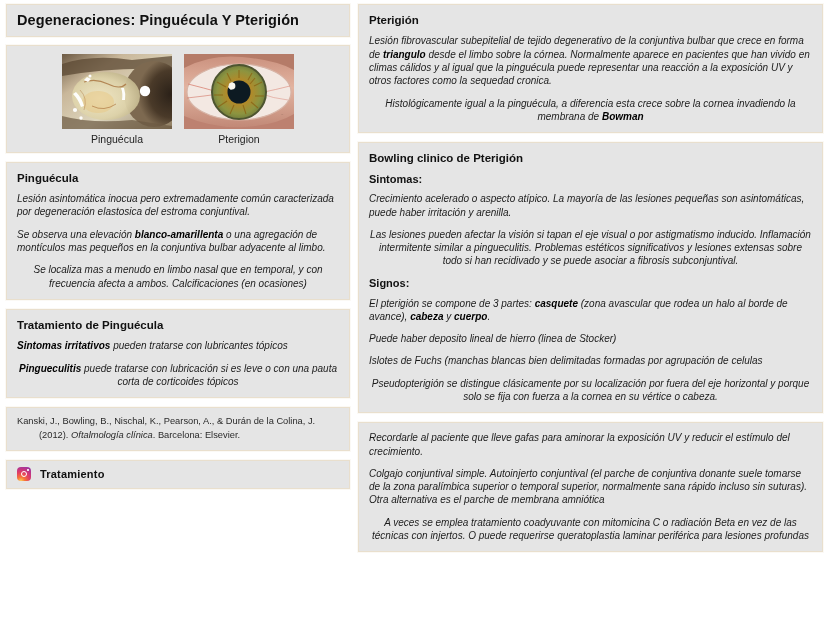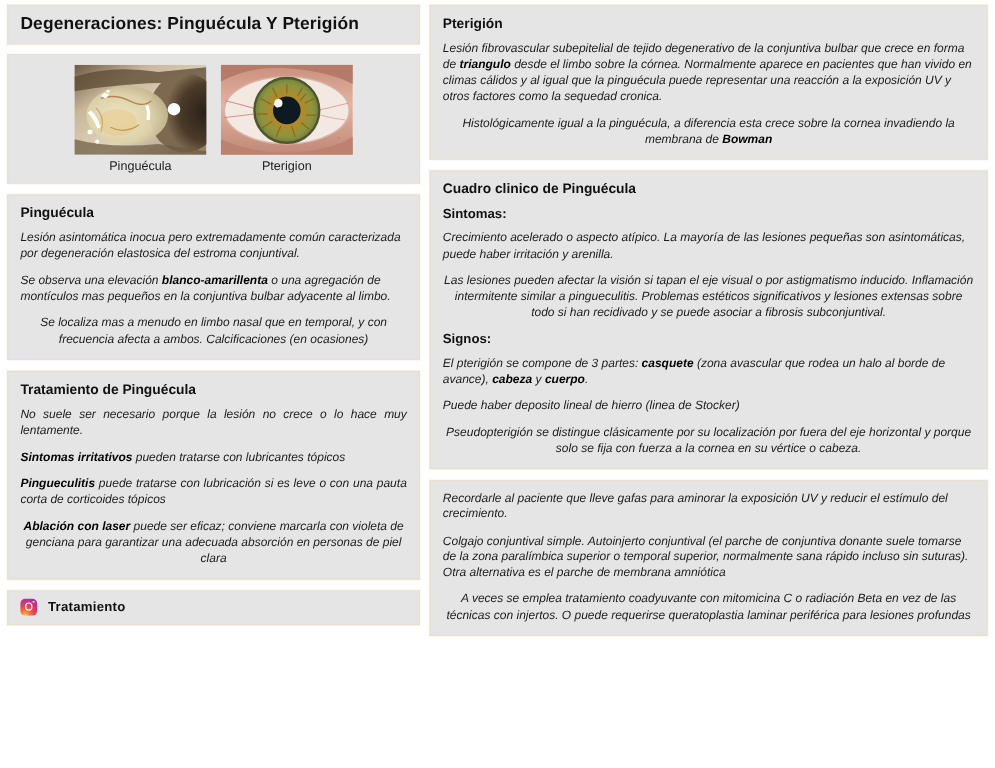--- a/index.html
+++ b/index.html
@@ -253,56 +253,62 @@
       <div>
           <p class="para"><span>Lesión asintomática inocua pero extremadamente común caracterizada por degeneración elastosica del estroma conjuntival.</span></p>
           <p class="para"><span>Se observa una elevación </span><b>blanco-amarillenta</b><span> o una agregación de montículos mas pequeños en la conjuntiva bulbar adyacente al limbo.</span></p>
           <p class="para"><span>Se localiza mas a menudo en limbo nasal que en temporal, y con frecuencia afecta a ambos. Calcificaciones (en ocasiones)</span></p>
         </div>
     </div>
 
     <div class="panel">
       <h2 class="sec-head">Tratamiento de Pinguécula</h2>
       <div>
-          <p class="para just"><span>No suele ser necesario porque la lesión no crece o lo hace muy lentamente.</span></p>
           <p class="para just"><b>Sintomas irritativos</b><span> pueden tratarse con lubricantes tópicos</span></p>
           <p class="para just"><b>Pingueculitis</b><span> puede tratarse con lubricación si es leve o con una pauta corta de corticoides tópicos</span></p>
-          <p class="para just"><b>Ablación con laser</b><span> puede ser eficaz; conviene marcarla con violeta de genciana para garantizar una adecuada absorción en personas de piel clara</span></p>
-        </div>
-    </div>
-
+        </div>
+    </div>
+
+    <div class="panel cite-panel">
+      <div class="cite">
+        <span>Kanski, J., Bowling, B., Nischal, K., Pearson, A., &amp; Durán de la Colina, J.</span>
+        <span>(2012).</span>
+        <i>Oftalmología clínica</i><span>. Barcelona: Elsevier.</span>
+      </div>
+    </div>
 
     <div class="panel brand-panel">
       <span class="ig-icon"></span>
       <span class="brand-name">Tratamiento</span>
     </div>
 
   </div>
 
   <div class="col col-right">
 
     <div class="panel">
       <h2 class="sec-head">Pterigión</h2>
       <div>
           <p class="para"><span>Lesión fibrovascular subepitelial de tejido degenerativo de la conjuntiva bulbar que crece en forma de </span><b>triangulo</b><span> desde el limbo sobre la córnea. Normalmente aparece en pacientes que han vivido en climas cálidos y al igual que la pinguécula puede representar una reacción a la exposición UV y otros factores como la sequedad cronica.</span></p>
           <p class="para"><span>Histológicamente igual a la pinguécula, a diferencia esta crece sobre la cornea invadiendo la membrana de </span><b>Bowman</b></p>
         </div>
     </div>
 
     <div class="panel">
-      <h2 class="sec-head">Cuadro clinico de Pinguécula</h2>
+      <h2 class="sec-head">Bowling clinico de Pterigión</h2>
       <h3 class="sub-head">Sintomas:</h3>
       <div>
           <p class="para"><span>Crecimiento acelerado o aspecto atípico. La mayoría de las lesiones pequeñas son asintomáticas, puede haber irritación y arenilla.</span></p>
           <p class="para"><span>Las lesiones pueden afectar la visión si tapan el eje visual o por astigmatismo inducido. Inflamación intermitente similar a pingueculitis. Problemas estéticos significativos y lesiones extensas sobre todo si han recidivado y se puede asociar a fibrosis subconjuntival.</span></p>
         </div>
       <h3 class="sub-head" style="margin-top:9px">Signos:</h3>
       <div>
           <p class="para"><span> El pterigión se compone de 3 partes: </span><b>casquete</b><span> (zona avascular que rodea un halo al borde de avance), </span><b>cabeza</b><span> y </span><b>cuerpo</b><span>.</span></p>
           <p class="para"><span>Puede haber deposito lineal de hierro (linea de Stocker)</span></p>
+          <p class="para"><span>Islotes de Fuchs (manchas blancas bien delimitadas formadas por agrupación de celulas</span></p>
           <p class="para"><span>Pseudopterigión se distingue clásicamente por su localización por fuera del eje horizontal y porque solo se fija con fuerza a la cornea en su vértice o cabeza.</span></p>
         </div>
     </div>
 
     <div class="panel">
       <div>
           <p class="para"><span>Recordarle al paciente que lleve gafas para aminorar la exposición UV y reducir el estímulo del crecimiento.</span></p>
           <p class="para"><span>Colgajo conjuntival simple. Autoinjerto conjuntival (el parche de conjuntiva donante suele tomarse de la zona paralímbica superior o temporal superior, normalmente sana rápido incluso sin suturas). Otra alternativa es el parche de membrana amniótica</span></p>
           <p class="para"><span>A veces se emplea tratamiento coadyuvante con mitomicina C o radiación Beta en vez de las técnicas con injertos. O puede requerirse queratoplastia laminar periférica para lesiones profundas</span></p>
         </div>

